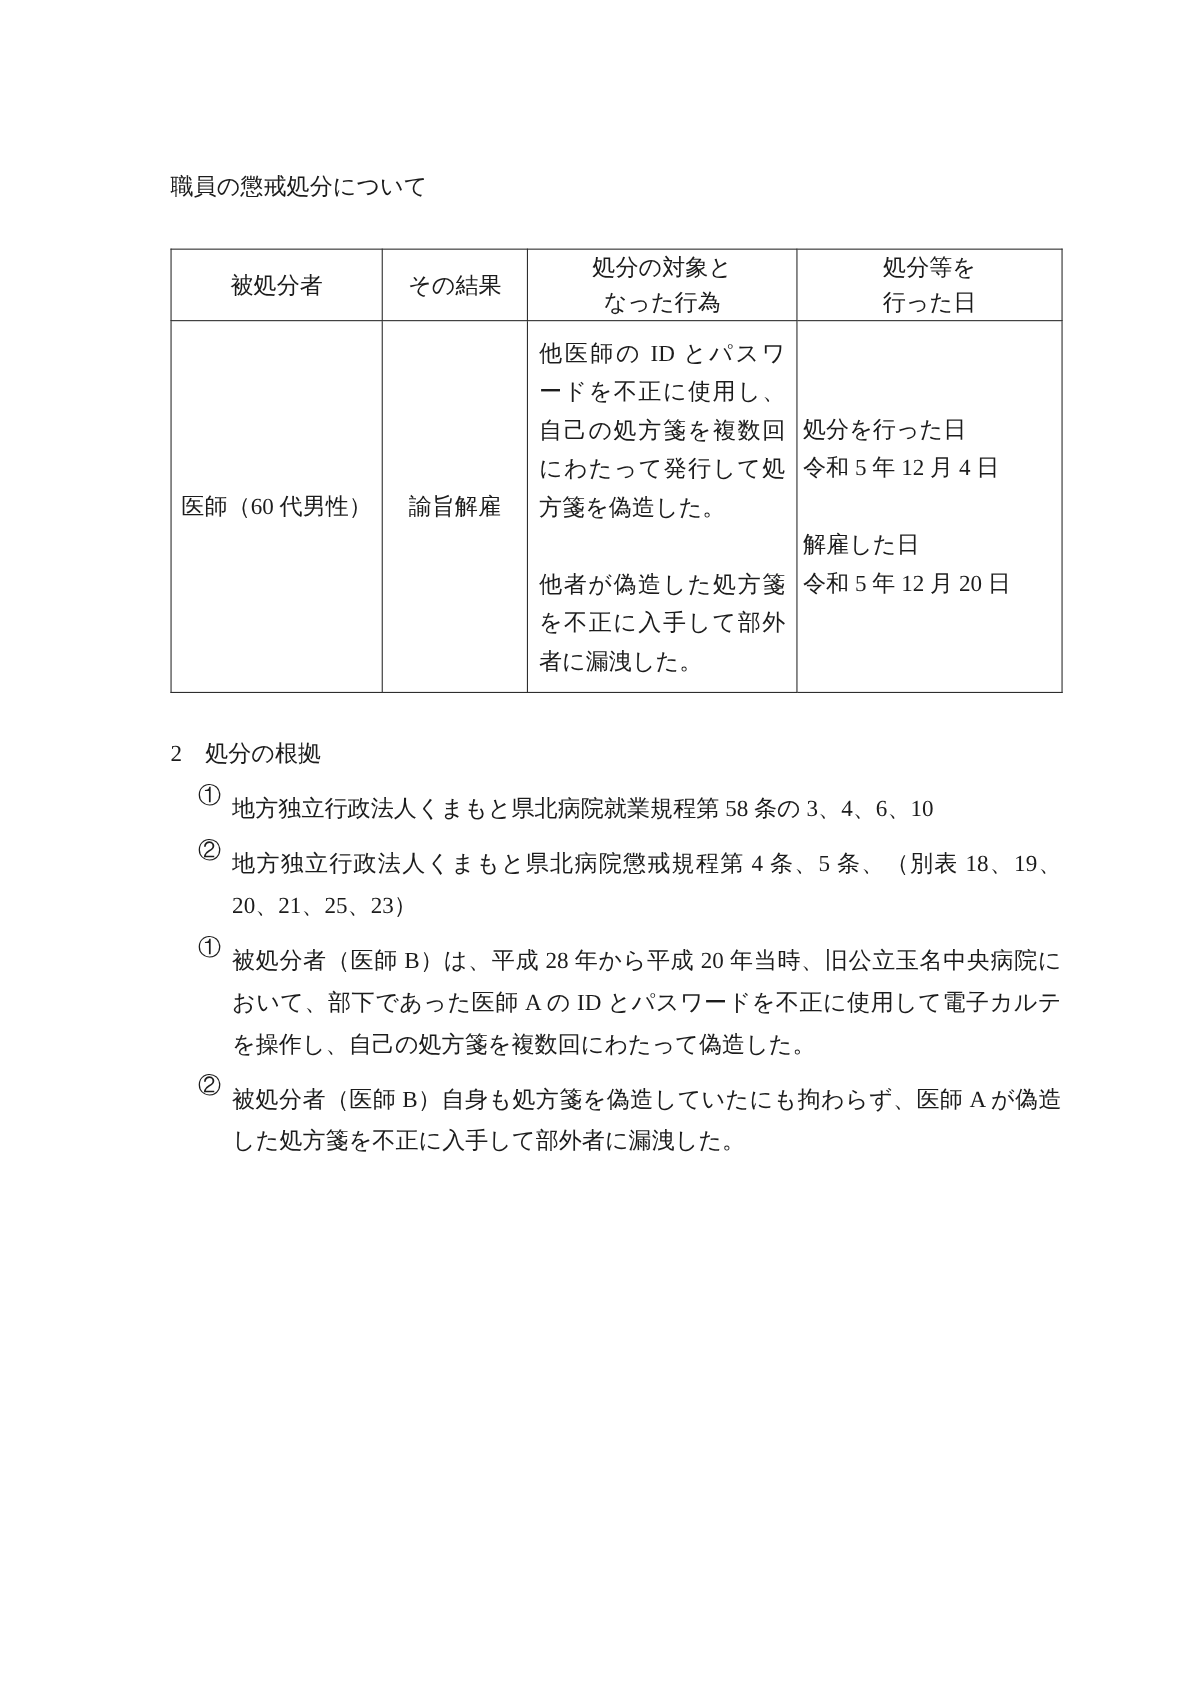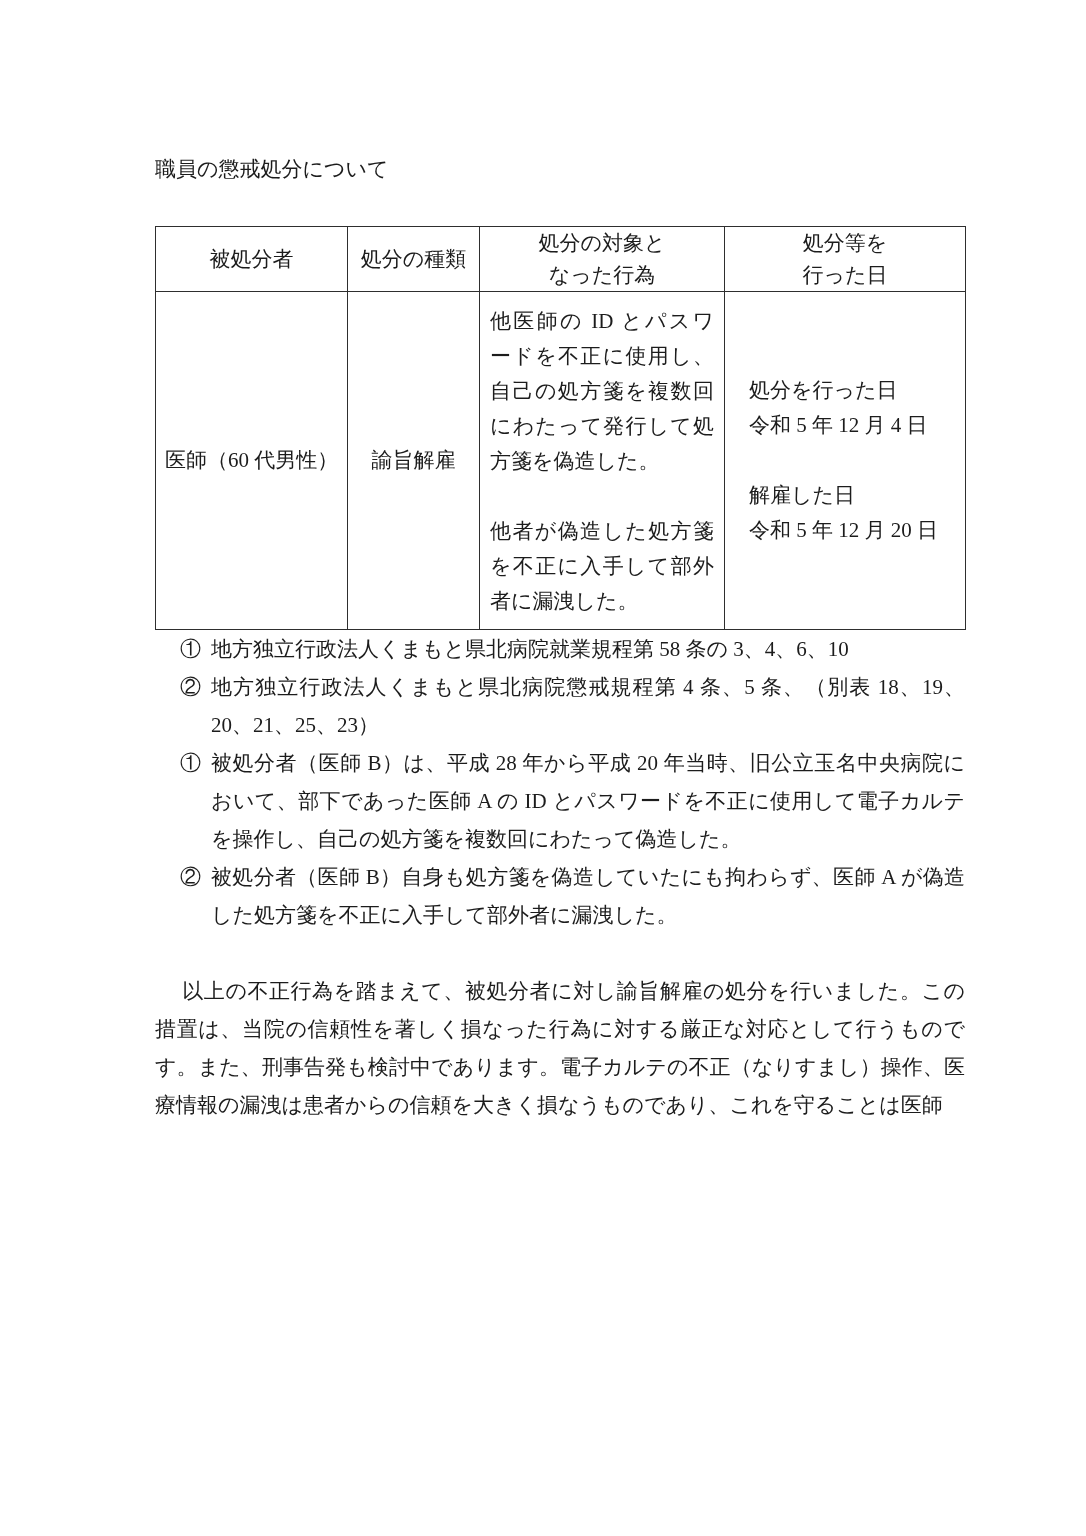--- a/index.html
+++ b/index.html
@@ -74,41 +74,42 @@
     vertical-align: middle;
     text-align: center;
   }
   td.c3 {
     padding: 12px 10px 10px 10px;
     vertical-align: top;
     white-space: pre-line;
     text-align: justify;
   }
   td.c4 {
-    padding: 10px 24px;
+    padding: 10px 5px;
     vertical-align: middle;
     white-space: pre-line;
     text-align: left;
   }
   .list {
     margin: 0;
   }
   .list-item {
     display: flex;
     align-items: flex-start;
     padding-left: 25px;
     text-align: justify;
   }
   .marker {
     flex: none;
     width: 31px;
   }
   .item-text {
     flex: 1 1 auto;
     text-align: justify;
+    margin-top: 12px;
   }
   .closing {
     margin-top: 38px;
     text-indent: 1.3em;
   }
 </style>
 </head>
 <body>
 
 <div class="page">
@@ -120,21 +121,21 @@
   <table class="disposition-table">
     <colgroup>
       <col style="width:192px">
       <col style="width:132px">
       <col style="width:245px">
       <col style="width:241px">
     </colgroup>
     <thead>
       <tr>
         <th>被処分者</th>
-        <th>処分の種類</th>
+        <th>その結果</th>
         <th>処分の対象と
 なった行為</th>
         <th>処分等を
 行った日</th>
       </tr>
     </thead>
     <tbody>
       <tr>
         <td class="c1">医師（60 代男性）</td>
         <td class="c2">諭旨解雇</td>
@@ -143,20 +144,21 @@
 他者が偽造した処方箋を不正に入手して部外者に漏洩した。</td>
         <td class="c4">処分を行った日
 令和 5 年 12 月 4 日
 
 解雇した日
 令和 5 年 12 月 20 日</td>
       </tr>
     </tbody>
   </table>
 
+  <div class="sec-heading sec-gap">2　処分の根拠</div>
   <div class="list">
     <div class="list-item">
       <span class="marker">①</span>
       <span class="item-text">地方独立行政法人くまもと県北病院就業規程第 58 条の 3、4、6、10</span>
     </div>
     <div class="list-item">
       <span class="marker">②</span>
       <span class="item-text">地方独立行政法人くまもと県北病院懲戒規程第 4 条、5 条、（別表 18、19、20、21、25、23）</span>
     </div>
   </div>
@@ -165,15 +167,14 @@
     <div class="list-item">
       <span class="marker">①</span>
       <span class="item-text">被処分者（医師 B）は、平成 28 年から平成 20 年当時、旧公立玉名中央病院において、部下であった医師 A の ID とパスワードを不正に使用して電子カルテを操作し、自己の処方箋を複数回にわたって偽造した。</span>
     </div>
     <div class="list-item">
       <span class="marker">②</span>
       <span class="item-text">被処分者（医師 B）自身も処方箋を偽造していたにも拘わらず、医師 A が偽造した処方箋を不正に入手して部外者に漏洩した。</span>
     </div>
   </div>
 
-  <p class="para closing">以上の不正行為を踏まえて、被処分者に対し諭旨解雇の処分を行いました。この措置は、当院の信頼性を著しく損なった行為に対する厳正な対応として行うものです。また、刑事告発も検討中であります。電子カルテの不正（なりすまし）操作、医療情報の漏洩は患者からの信頼を大きく損なうものであり、これを守ることは医師</p>
 
 </div>
 
 </body></html>

